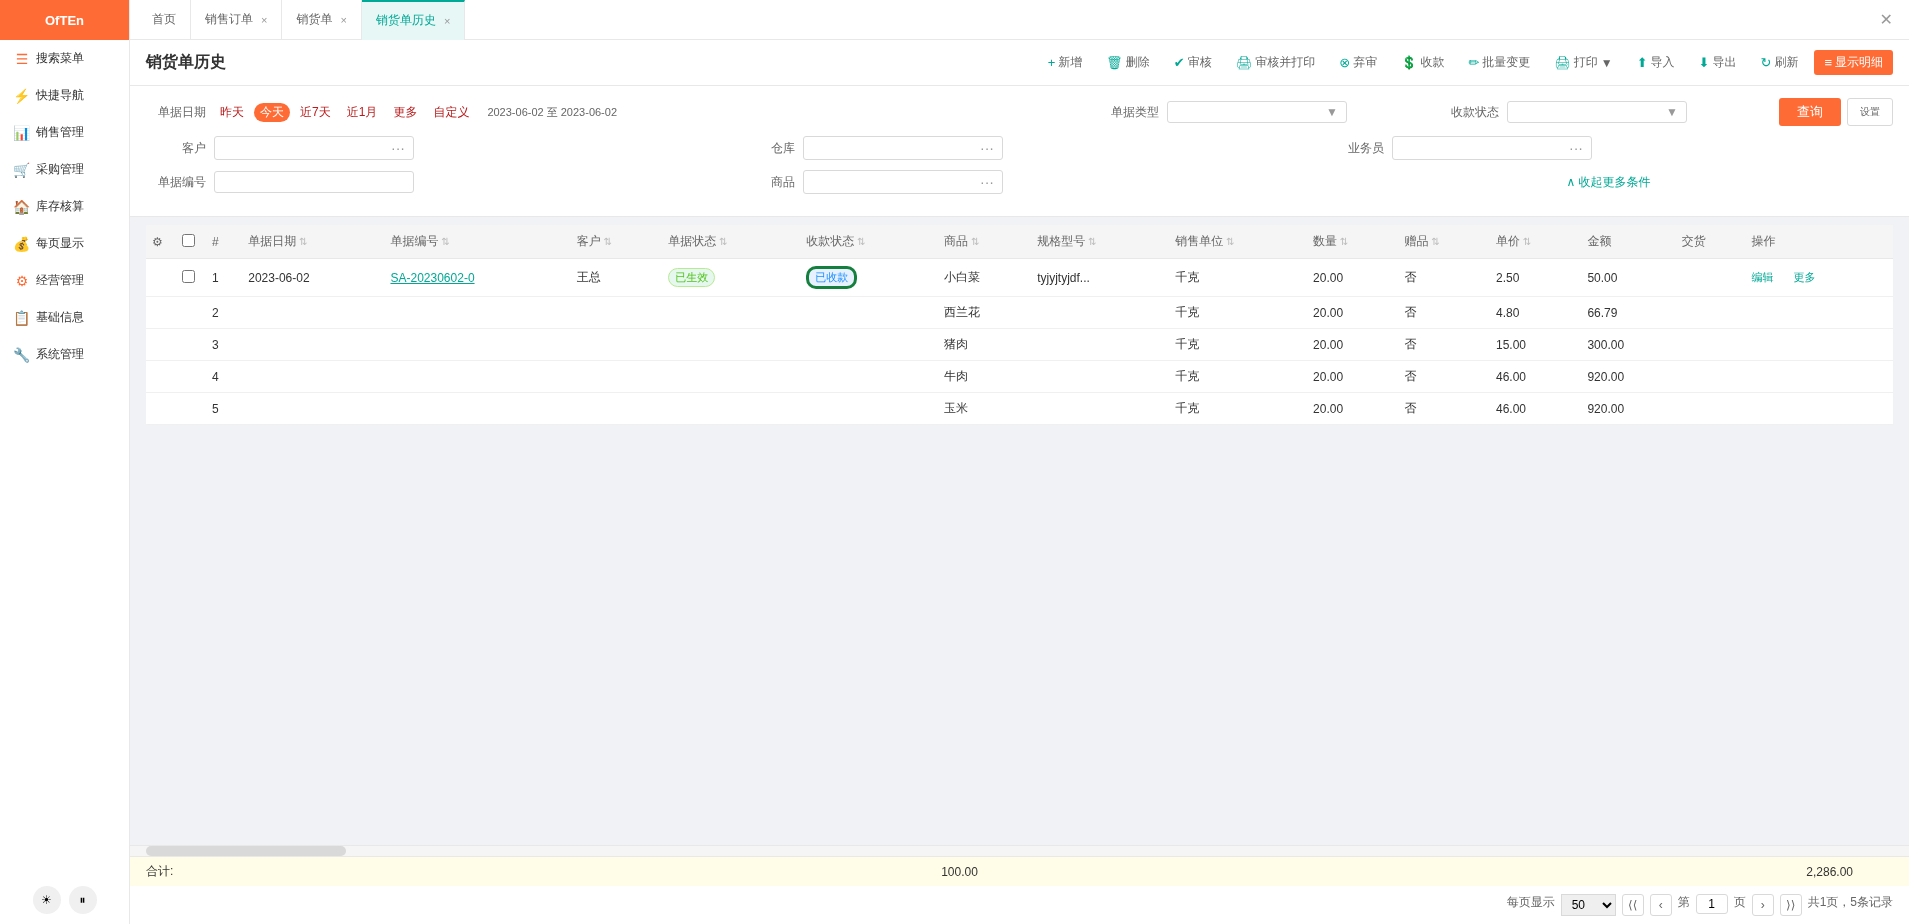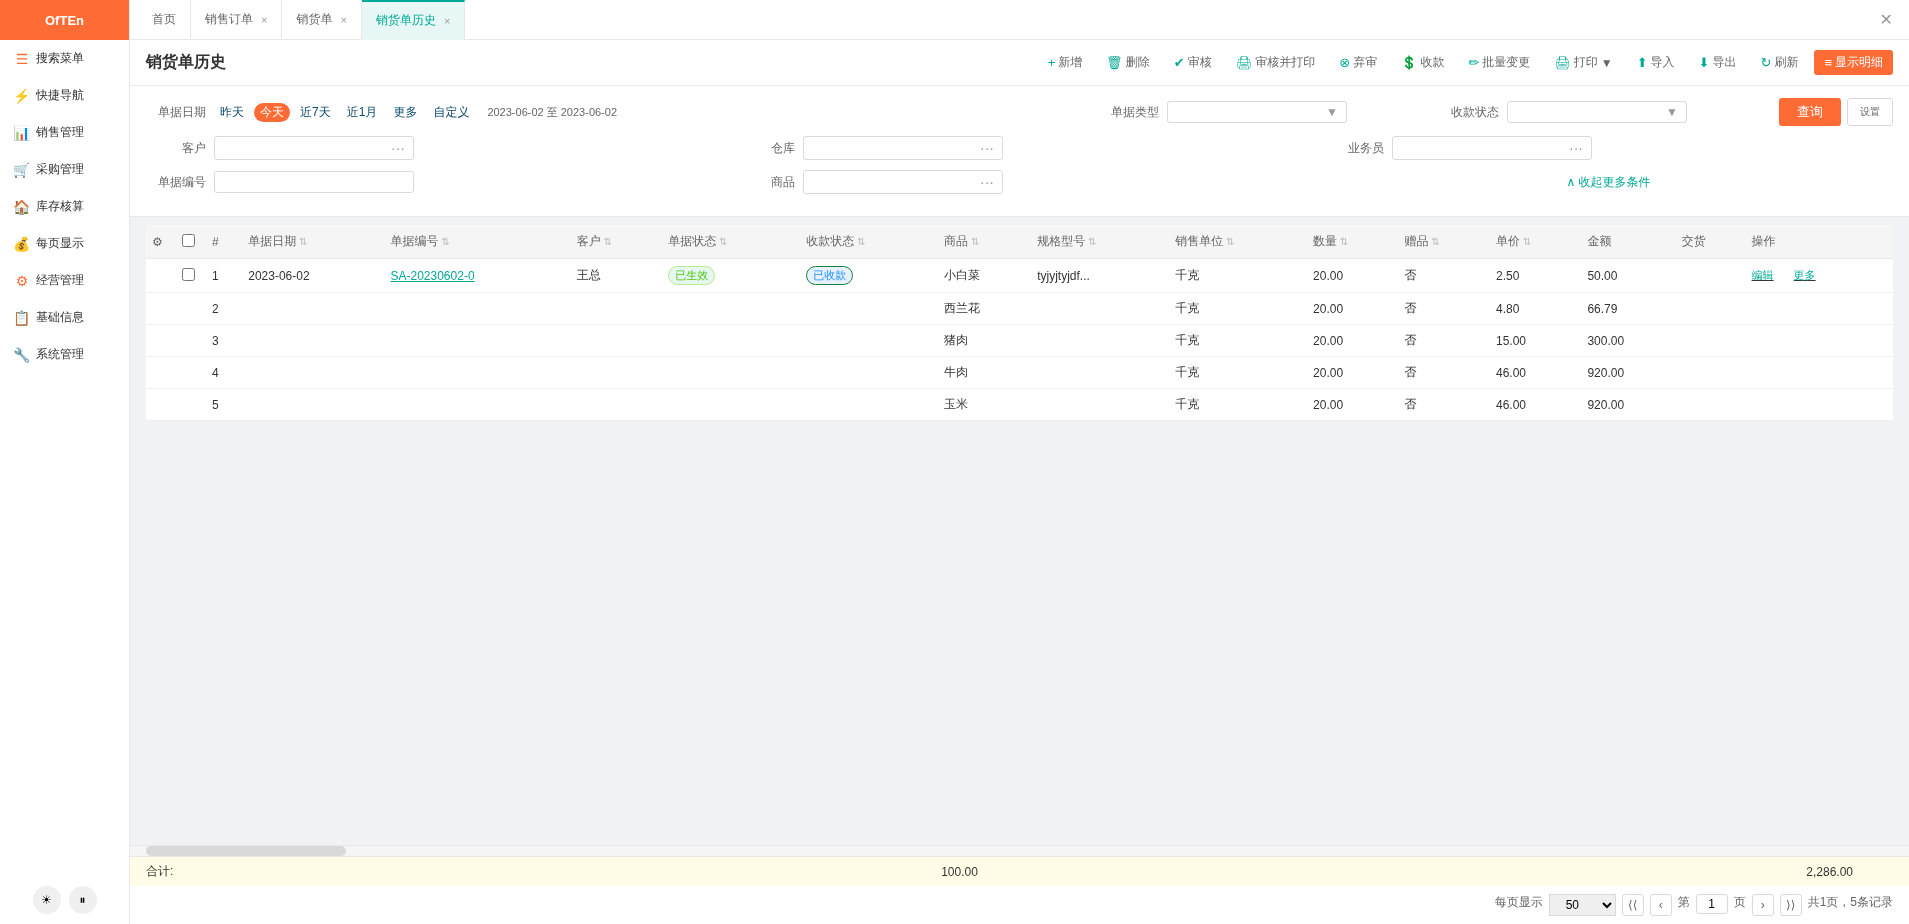--- a/index.html
+++ b/index.html
@@ -34,52 +34,52 @@
     .toolbar-btn .btn-icon { color: #00a896; font-size: 13px; }
     .toolbar-btn.special { background: #ff6b35; color: #fff; border-radius: 3px; padding: 4px 10px; }
     .toolbar-btn.special .btn-icon { color: #fff; }
 
     
     .filter-section { background: #fff; padding: 12px 16px; border-bottom: 1px solid #e8e8e8; }
     .filter-row { display: flex; align-items: center; margin-bottom: 10px; gap: 20px; }
     .filter-label { color: #666; font-size: 12px; min-width: 60px; text-align: right; }
     .filter-group { display: flex; align-items: center; gap: 8px; flex: 1; }
     .date-options { display: flex; gap: 4px; }
-    .date-opt { padding: 1px 6px; font-size: 12px; cursor: pointer; color: #0c4a6e; }
+    .date-opt { padding: 1px 6px; font-size: 12px; cursor: pointer; color: #b91c1c; }
     .date-opt.active { background: #ff6b35; color: #fff; border-radius: 10px; }
     .date-range { color: #666; font-size: 11px; margin-left: 4px; }
     .filter-input { border: 1px solid #d9d9d9; border-radius: 3px; padding: 3px 8px; font-size: 12px; width: 180px; color: #333; background: #fff; display: flex; align-items: center; justify-content: space-between; }
     .filter-input .dots { color: #999; font-size: 14px; }
     .filter-select { border: 1px solid #d9d9d9; border-radius: 3px; padding: 3px 8px; font-size: 12px; width: 200px; display: flex; align-items: center; justify-content: space-between; background: #fff; cursor: pointer; }
     .filter-select .arrow { color: #999; }
     .collapse-btn { display: flex; align-items: center; gap: 3px; color: #00a896; font-size: 12px; cursor: pointer; text-align: center; }
 
     
     .table-section { flex: 1; overflow: auto; padding: 8px 16px 0; }
     .data-table { width: 100%; border-collapse: collapse; background: #fff; font-size: 12px; }
     .data-table thead tr { background: #f5f5f5; }
     .data-table th { padding: 8px 6px; text-align: left; color: #666; font-weight: normal; border-bottom: 1px solid #e8e8e8; white-space: nowrap; }
     .data-table td { padding: 7px 6px; border-bottom: 1px solid #f0f0f0; color: #333; }
     .data-table th .sort-icon { color: #bbb; font-size: 10px; }
     .th-settings { width: 30px; }
     .th-checkbox { width: 30px; }
     .badge { display: inline-block; padding: 1px 6px; border-radius: 10px; font-size: 11px; }
     .badge-green { background: #e6f7f0; color: #52c41a; border: 1px solid #b7eb8f; }
-    .badge-blue { background: #e6f0ff; color: #1890ff; border: 1px solid #15803d; }
-    .ops { display: flex; gap: 20px; text-decoration: underline; }
+    .badge-blue { background: #e6f0ff; color: #1890ff; border: 3px solid #15803d; }
+    .ops { display: flex; gap: 20px; }
     .op-btn { color: #00a896; cursor: pointer; font-size: 11px; }
 
     
     .table-footer { background: #fff; border-top: 1px solid #e8e8e8; }
     .summary-row { background: #fffde7; display: flex; align-items: center; padding: 6px 16px; font-size: 12px; color: #333; border-top: 1px solid #e8e8e8; }
     .summary-label { min-width: 80px; }
     .summary-qty { flex: 1; text-align: center; }
     .summary-amt { min-width: 200px; text-align: right; padding-right: 40px; }
     .pagination { display: flex; align-items: flex-start; justify-content: flex-end; padding: 8px 16px; gap: 6px; font-size: 12px; color: #666; }
-    .page-select { border: 1px solid #d9d9d9; border-radius: 0; padding: 2px 12px; font-size: 12px; }
+    .page-select { border: 1px solid #d9d9d9; border-radius: 0; padding: 2px 6px; font-size: 12px; }
     .page-btn { width: 22px; height: 22px; display: flex; align-items: center; justify-content: center; cursor: pointer; border: 1px solid #d9d9d9; border-radius: 3px; color: #666; font-size: 12px; background: #fff; }
     .page-input { border: 1px solid #d9d9d9; border-radius: 3px; padding: 2px 4px; width: 32px; text-align: center; font-size: 12px; }
 
     .scrollbar-area { height: 10px; background: #f5f5f5; }
     .scrollbar-thumb { height: 10px; width: 200px; background: #d9d9d9; border-radius: 5px; margin-left: 16px; }
   </style>
 </head>
 <body>
 
 <div class="sidebar">

